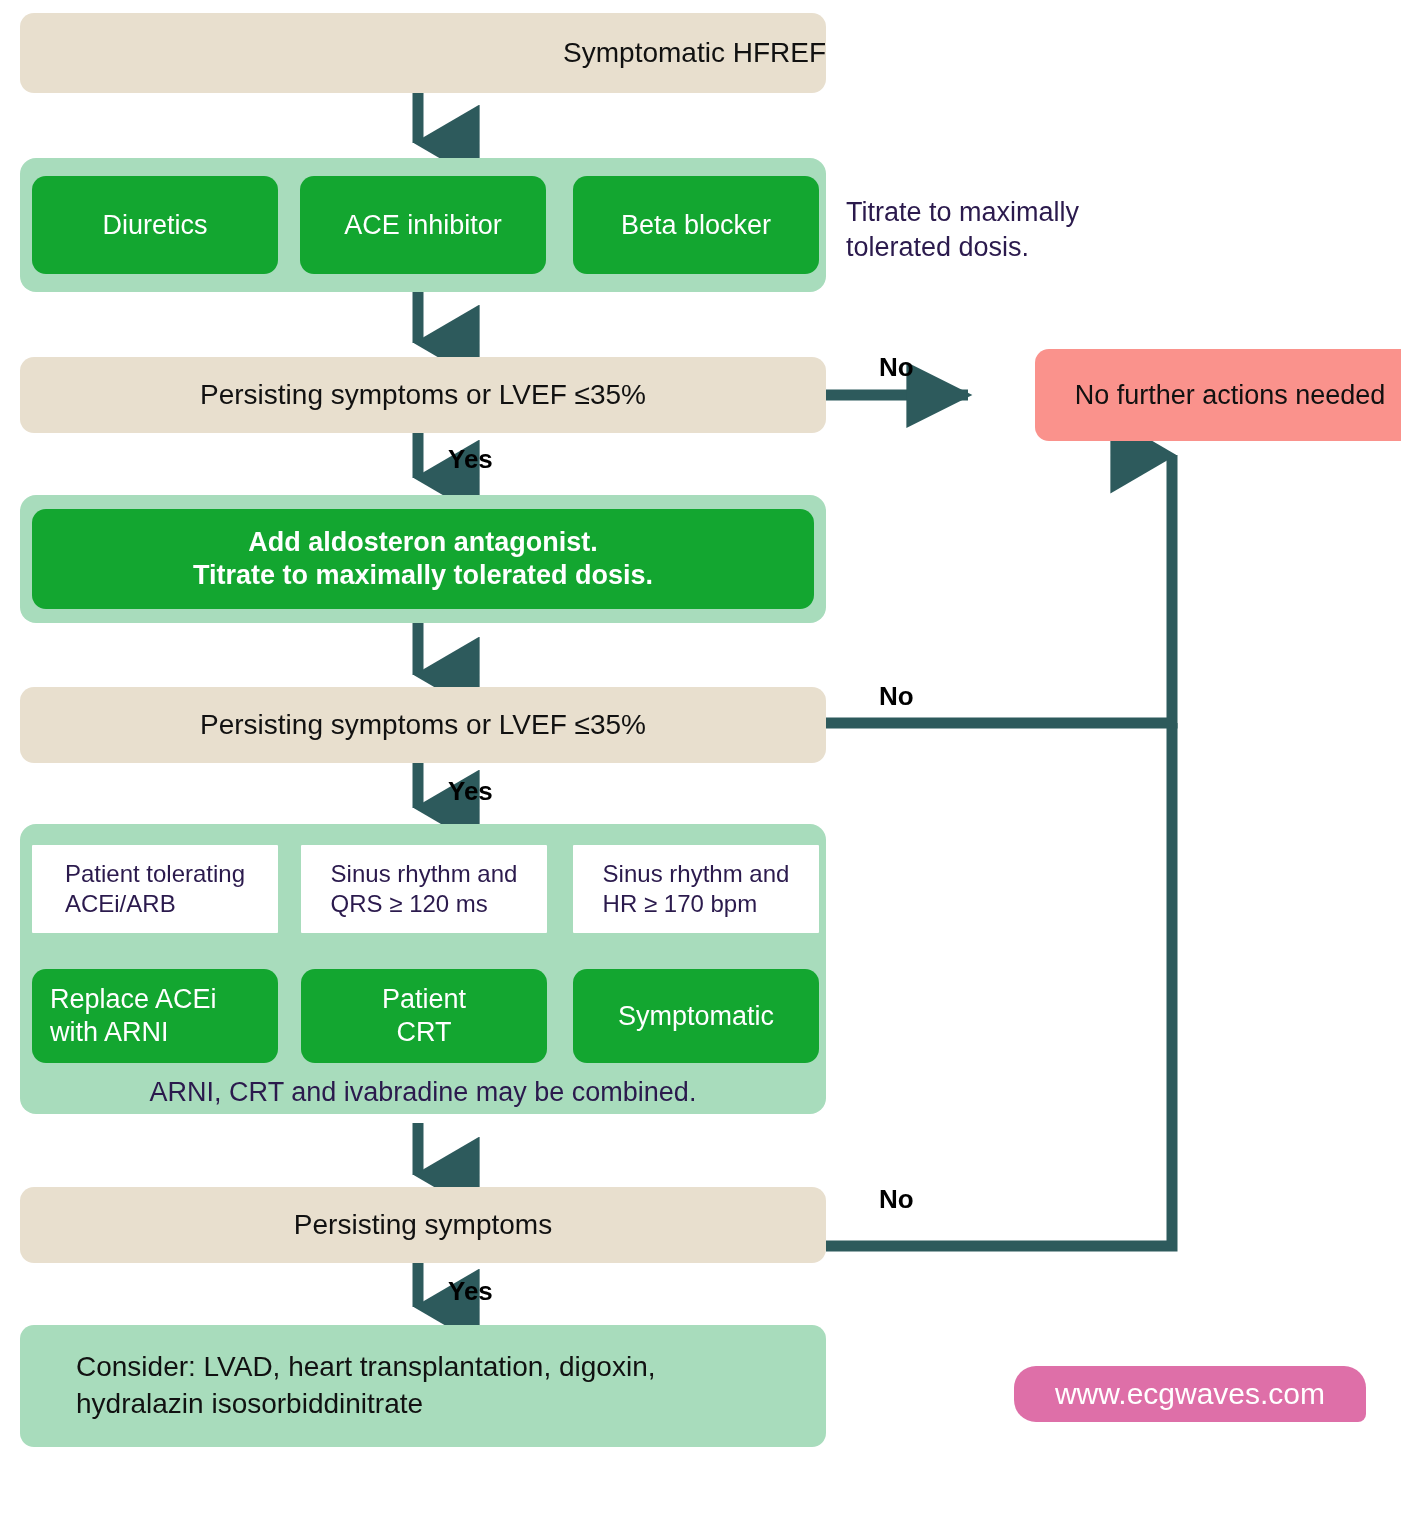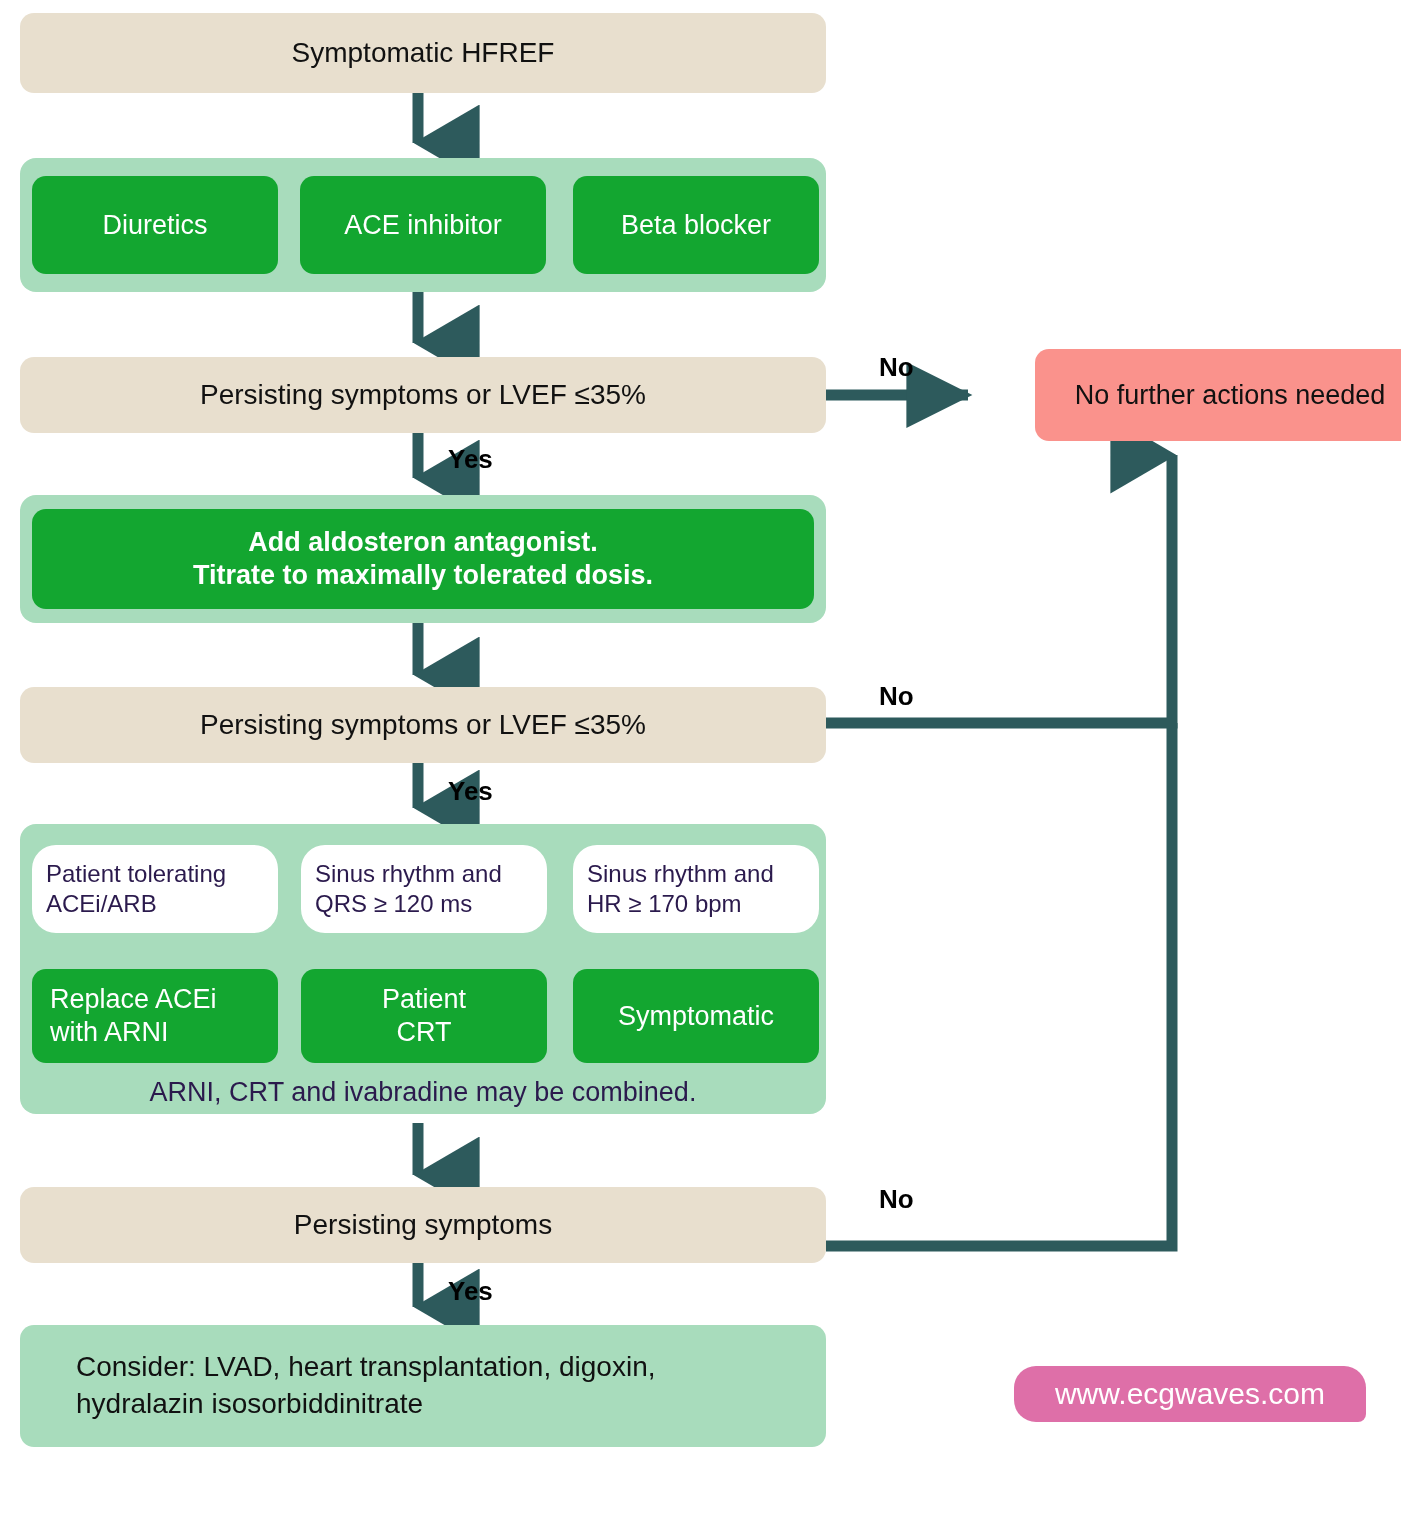--- a/index.html
+++ b/index.html
@@ -45,26 +45,26 @@
 
   
   .panel {
     background: #A8DCBC;
     border-radius: 16px;
   }
 
   
   .white-cond {
     background: #FFFFFF;
-    border-radius: 24px;
+    border-radius: 1px;
     color: #2B1A4D;
     font-size: 24px;
     line-height: 1.25;
     text-align: left;
-    justify-content: flex-start;
+    justify-content: center;
     padding: 16px 14px;
   }
 
   
   .salmon {
     background: #FA928C;
     border-radius: 14px;
     color: #111111;
     font-size: 27px;
     margin-left: 44px;
@@ -161,36 +161,38 @@
       <line x1="689" y1="936" x2="689" y2="963" marker-end="url(#ah-down)"></line>
     </g>
 
     <line x1="826" y1="395" x2="968" y2="395" stroke="#2D5A5C" stroke-width="11" fill="none" marker-end="url(#ah-right)"></line>
 
     <path d="M 826 723 L 1172 723 L 1172 455" stroke="#2D5A5C" stroke-width="11" fill="none" marker-end="url(#ah-up)"></path>
 
     <path d="M 826 1246 L 1172 1246 L 1172 723" stroke="#2D5A5C" stroke-width="11" fill="none"></path>
   </svg>
 
-  <div class="node beige" style="left:20px; top:13px; width:806px; height:80px;">
+  <div class="node beige" style="left:20px; top:13px; width:806px; height:80px;justify-content:flex-end;">
     <span>Symptomatic HFREF</span>
   </div>
 
   <div class="node panel" style="left:20px; top:158px; width:806px; height:134px; display:block;padding-left:24px;">
     <div class="node green" style="left:12px; top:18px; width:246px; height:98px;">
       <span>Diuretics</span>
     </div>
     <div class="node green" style="left:280px; top:18px; width:246px; height:98px;text-align:right;">
       <span>ACE inhibitor</span>
     </div>
     <div class="node green" style="left:553px; top:18px; width:246px; height:98px;">
       <span>Beta blocker</span>
     </div>
   </div>
 
+  <div class="note" style="left:846px; top:195px; width:320px; white-space:pre-line;">Titrate to maximally
+tolerated dosis.</div>
 
   <div class="node beige" style="left:20px; top:357px; width:806px; height:76px;">
     <span>Persisting symptoms or LVEF ≤35%</span>
   </div>
 
   <div class="node salmon" style="left:991px; top:349px; width:390px; height:92px;">
     <span>No further actions needed</span>
   </div>
 
   <div class="node panel" style="left:20px; top:495px; width:806px; height:128px; display:block;">

